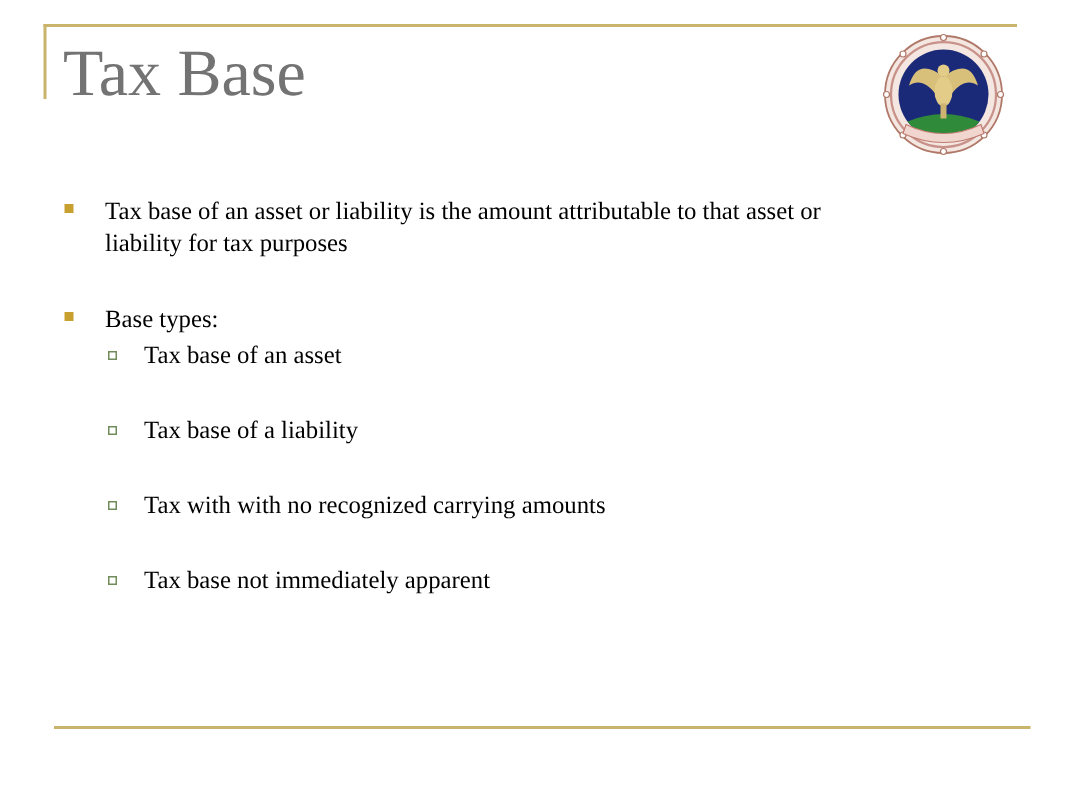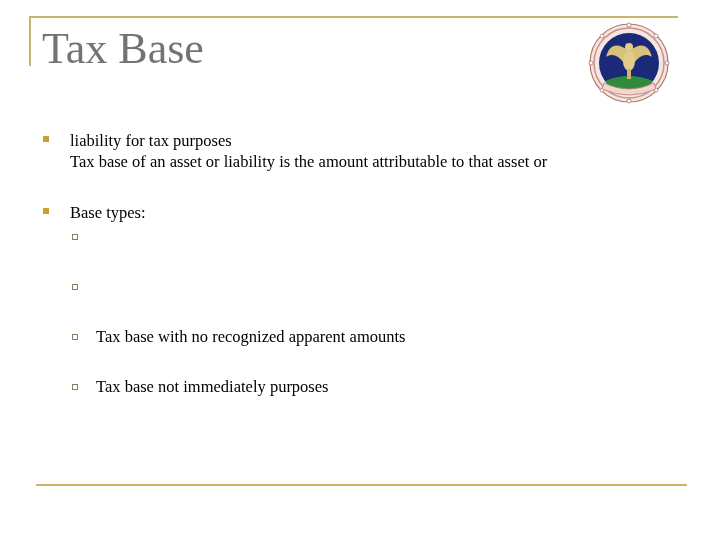--- a/index.html
+++ b/index.html
@@ -59,39 +59,41 @@
     <circle cx="41" cy="26" r="4" fill="#e2cc88"></circle>
     <rect x="39" y="48" width="4" height="10" fill="#cdb470"></rect>
 
     <path d="M16 62 Q41 74 66 62 L68 68 Q41 80 14 68 Z" fill="#f1d6d0" stroke="#c07a70" stroke-width="0.8"></path>
   </svg>
 </div>
 
 <div class="content">
   <div class="item l1" style="top:130px;">
     <span class="b1"></span>
+    <div>Tax base of an asset or liability is the amount attributable to that asset or</div>
     <div>liability for tax purposes</div>
-    <div>Tax base of an asset or liability is the amount attributable to that asset or</div>
   </div>
 
   <div class="item l1" style="top:202px;">
     <span class="b1"></span>
     <span>Base types:</span>
   </div>
 
   <div class="item l2" style="top:226px;">
     <span class="b2"></span>
+    <span>Tax base of an asset</span>
   </div>
 
   <div class="item l2" style="top:276px;">
     <span class="b2"></span>
+    <span>Tax base of a liability</span>
   </div>
 
   <div class="item l2" style="top:326px;">
     <span class="b2"></span>
-    <span>Tax base with no recognized apparent amounts</span>
+    <span>Tax with with no recognized carrying amounts</span>
   </div>
 
   <div class="item l2" style="top:376px;">
     <span class="b2"></span>
-    <span>Tax base not immediately purposes</span>
+    <span>Tax base not immediately apparent</span>
   </div>
 </div>
 
 </body></html>

